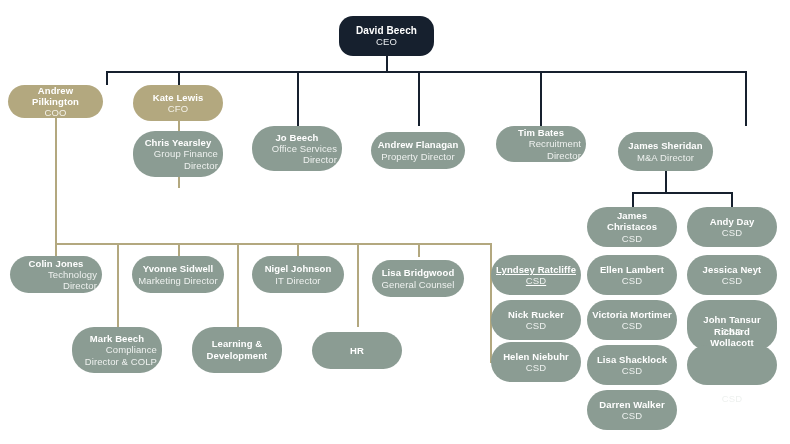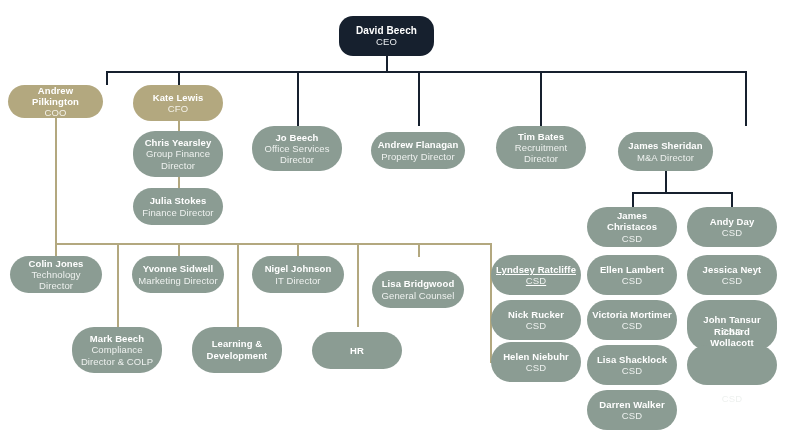--- a/index.html
+++ b/index.html
@@ -46,20 +46,21 @@
     font-weight: bold;
     font-size: 9.5px;
     letter-spacing: 0.1px;
     color: #ffffff;
   }
   .node .ti {
     font-size: 9.5px;
     font-weight: normal;
     color: #eef1ef;
     letter-spacing: 0.1px;
+    text-align: right;
   }
   .node.ceo {
     background: #16202e;
     border-radius: 14px;
   }
   .node.ceo .nm { font-size: 10px; }
   .node.ceo .ti { color: #e9ecef; }
   .node.tan-node {
     background: #b3a87f;
     border-radius: 26px;
@@ -132,56 +133,52 @@
   <div class="node green" style="left:252px; top:126px; width:90px; height:45px;">
     <span class="nm">Jo Beech</span>
     <span class="ti">Office Services Director</span>
   </div>
 
   <div class="node green" style="left:371px; top:132px; width:94px; height:37px;">
     <span class="nm">Andrew Flanagan</span>
     <span class="ti">Property Director</span>
   </div>
 
-  <div class="node green" style="left:496px; top:126px; width:90px; height:43px;">
+  <div class="node green" style="left:496px; top:126px; width:90px; height:36px;">
     <span class="nm">Tim Bates</span>
     <span class="ti">Recruitment Director</span>
   </div>
 
   <div class="node green" style="left:618px; top:132px; width:95px; height:39px;">
     <span class="nm">James Sheridan</span>
     <span class="ti">M&amp;A Director</span>
   </div>
 
   <div class="node green" style="left:133px; top:131px; width:90px; height:46px;">
     <span class="nm">Chris Yearsley</span>
     <span class="ti">Group Finance Director</span>
   </div>
 
-  <div class="node green" style="left:133px; top:188px; width:90px; height:37px;">
-    <span class="nm">Julia Stokes</span>
-    <span class="ti">Finance Director</span>
-  </div>
 
   <div class="node green" style="left:10px; top:256px; width:92px; height:37px;">
     <span class="nm">Colin Jones</span>
     <span class="ti">Technology Director</span>
   </div>
 
   <div class="node green" style="left:132px; top:256px; width:92px; height:37px;">
     <span class="nm">Yvonne Sidwell</span>
     <span class="ti">Marketing Director</span>
   </div>
 
   <div class="node green" style="left:252px; top:256px; width:92px; height:37px;">
     <span class="nm">Nigel Johnson</span>
     <span class="ti">IT Director</span>
   </div>
 
-  <div class="node green" style="left:372px; top:271px; width:92px; height:37px;">
+  <div class="node green" style="left:372px; top:260px; width:92px; height:37px;">
     <span class="nm">Lisa Bridgwood</span>
     <span class="ti">General Counsel</span>
   </div>
 
   <div class="node green" style="left:72px; top:327px; width:90px; height:46px;">
     <span class="nm">Mark Beech</span>
     <span class="ti">Compliance Director &amp; COLP</span>
   </div>
 
   <div class="node green singleline" style="left:192px; top:327px; width:90px; height:46px;">

